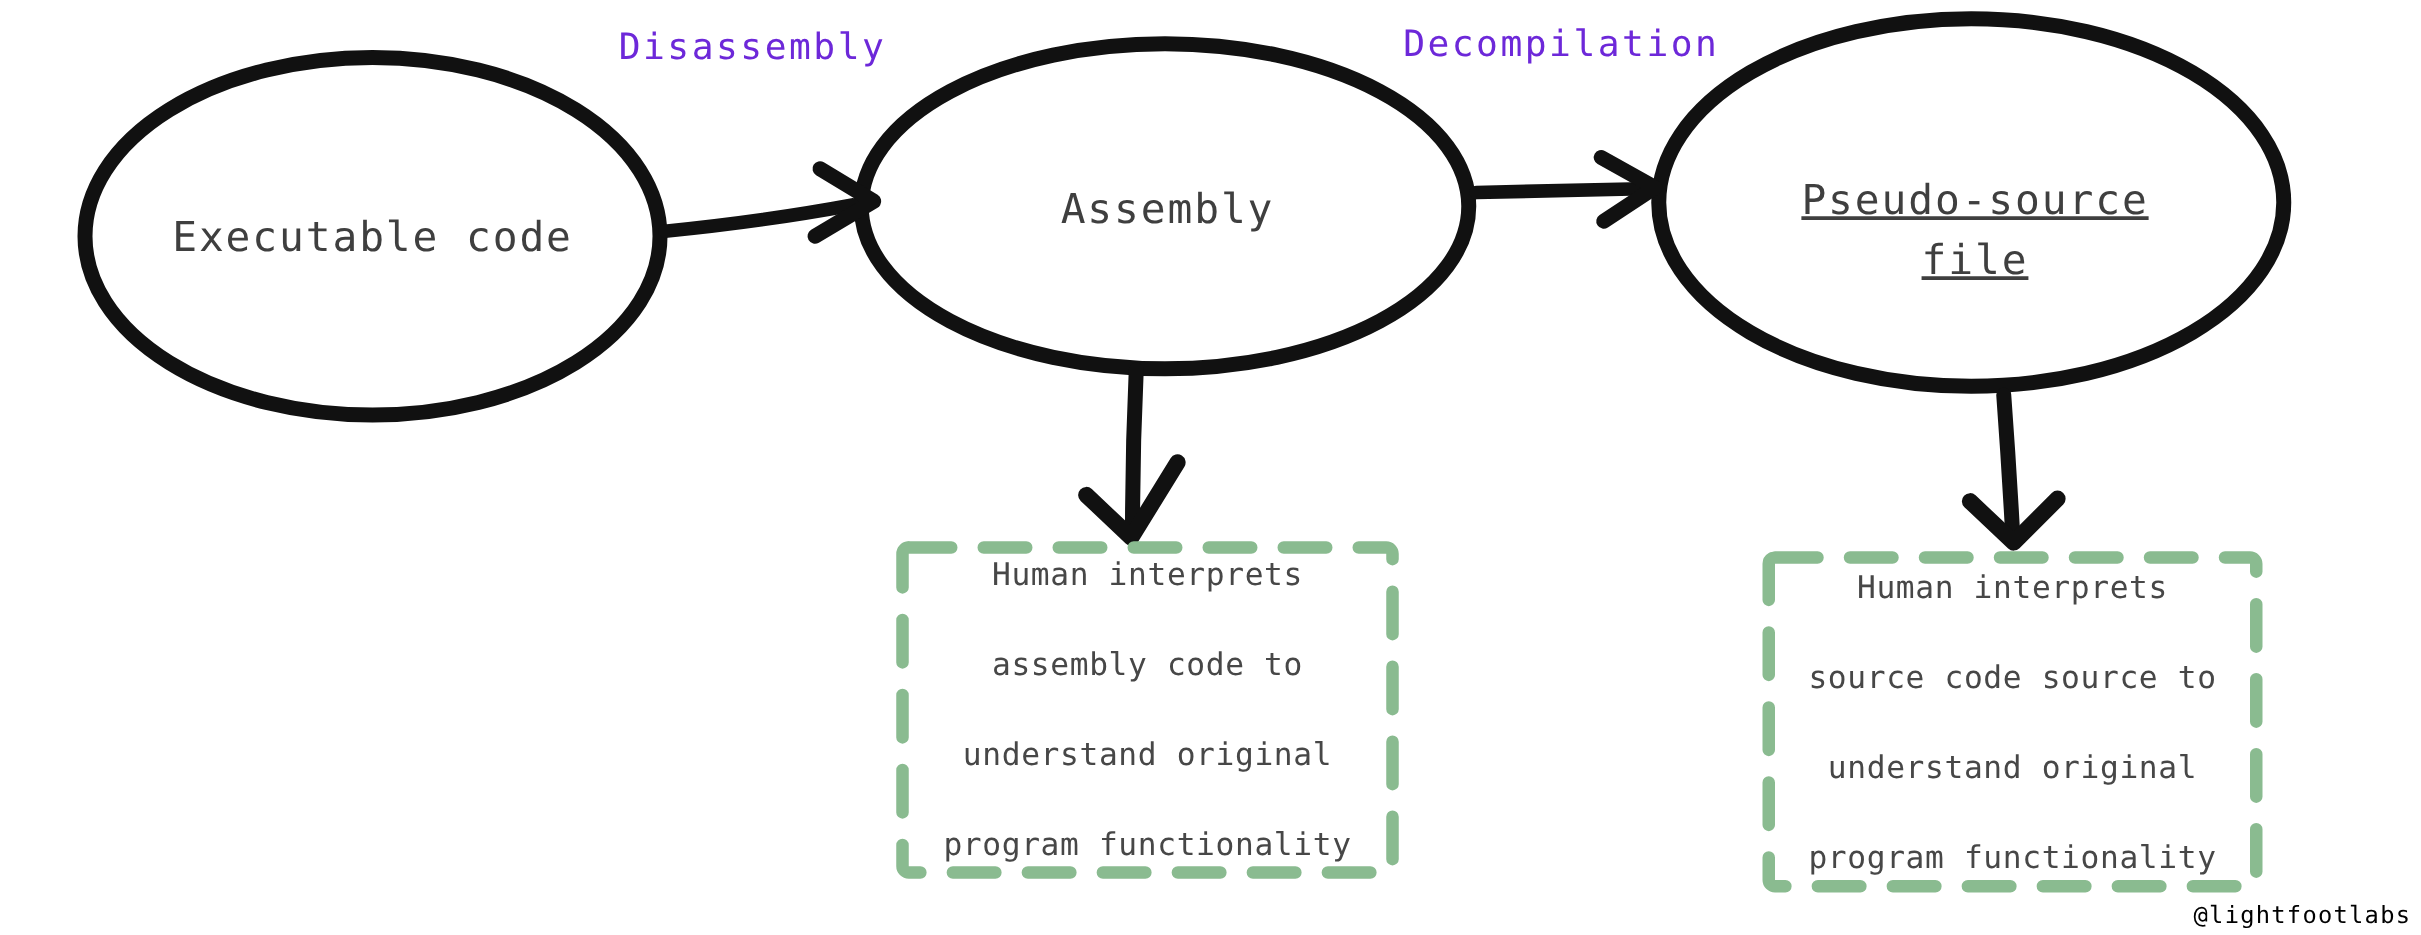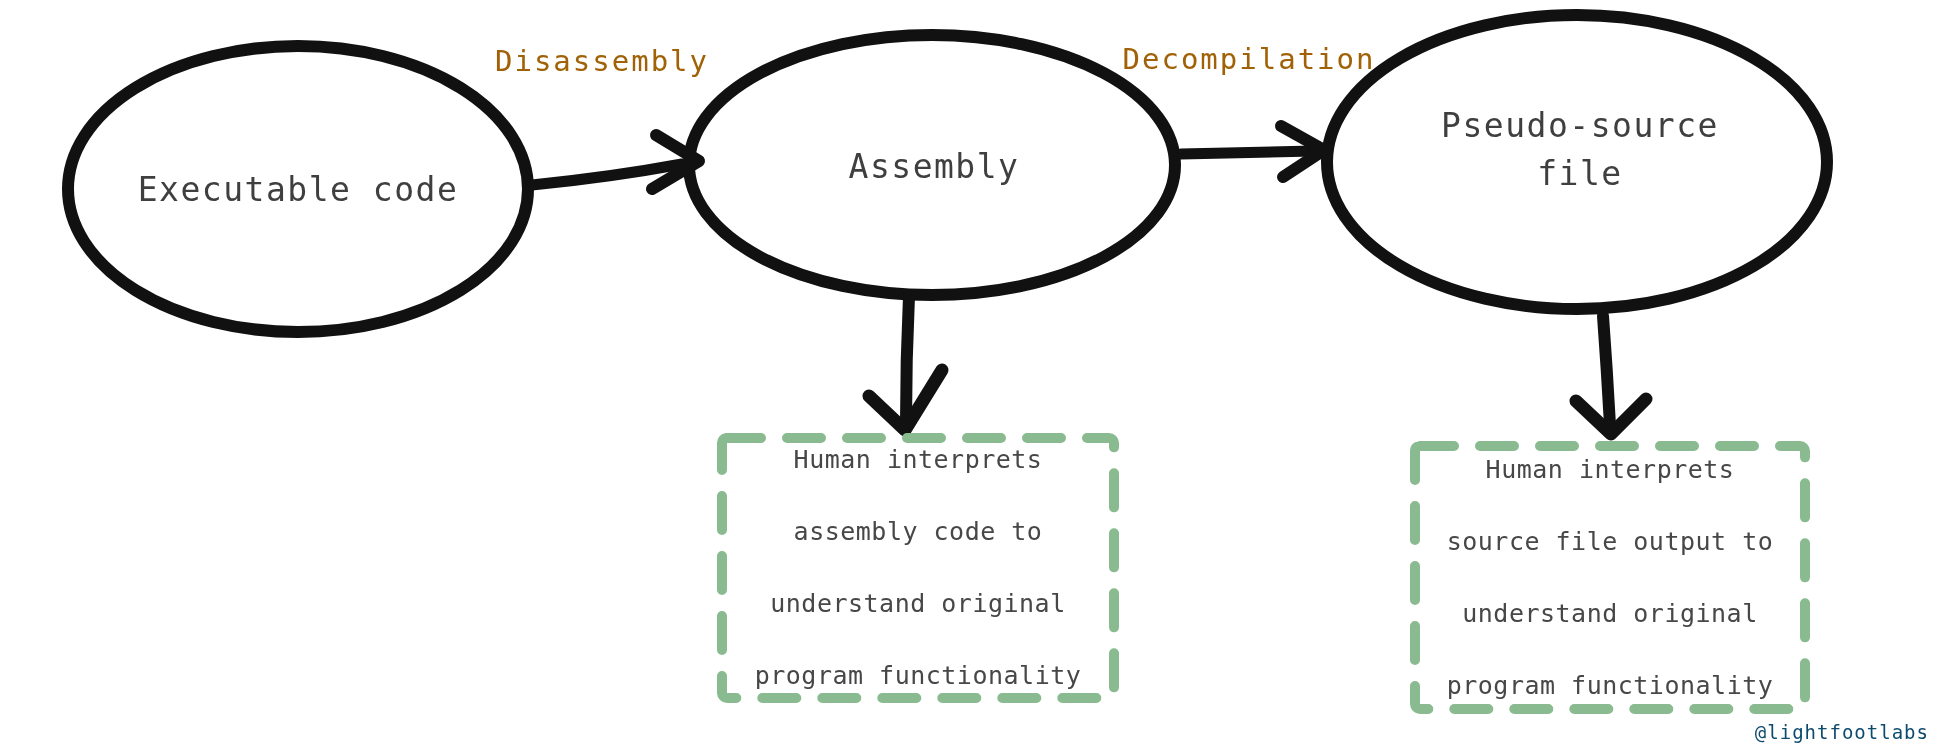--- a/index.html
+++ b/index.html
@@ -30,43 +30,42 @@
     color: #3f3f3f;
   }
   .node-label {
     font-size: 33px;
     letter-spacing: 1.5px;
     line-height: 48px;
   }
   .edge-label {
     font-size: 29px;
     letter-spacing: 2px;
-    color: #a16207;
-    margin-top: 24px;
+    color: #6d28d9;
   }
   .note-box {
     position: absolute;
     display: flex;
     flex-direction: column;
     align-items: center;
     justify-content: center;
     text-align: left;
     color: #474747;
     font-size: 25px;
     line-height: 36px;
     letter-spacing: 0.5px;
     white-space: nowrap;
     gap: 36px;
   }
   .watermark {
     position: absolute;
     right: 8px;
     bottom: 5px;
     font-size: 19px;
-    color: #0c4a6e;
+    color: #000000;
     letter-spacing: 1px;
   }
 </style>
 </head>
 <body>
 
 <div class="canvas">
 
   <svg class="shapes" viewBox="0 0 1937 748">
 
@@ -95,38 +94,38 @@
     </g>
 
     <rect x="722" y="438" width="392" height="260" rx="5" fill="none" stroke="#8abb90" stroke-width="10" stroke-dasharray="34 26" stroke-linecap="round"></rect>
     <rect x="1415" y="446" width="390" height="263" rx="5" fill="none" stroke="#8abb90" stroke-width="10" stroke-dasharray="34 26" stroke-linecap="round"></rect>
   </svg>
 
   <div class="label node-label" style="left:298px; top:190px;">Executable code</div>
 
   <div class="label node-label" style="left:934px; top:167px;text-align:center;">Assembly</div>
 
-  <div class="label node-label" style="left:1580px; top:150px;">
+  <div class="label node-label" style="left:1580px; top:184px;text-decoration:underline;">
     <div>Pseudo-source</div>
     <div>file</div>
   </div>
 
   <div class="label edge-label" style="left:602px; top:37px;">Disassembly</div>
 
   <div class="label edge-label" style="left:1249px; top:35px;">Decompilation</div>
 
   <div class="note-box" style="left:722px; top:438px; width:392px; height:260px;">
     <div>Human interprets</div>
     <div>assembly code to</div>
     <div>understand original</div>
     <div>program functionality</div>
   </div>
 
   <div class="note-box" style="left:1415px; top:446px; width:390px; height:263px;">
     <div>Human interprets</div>
-    <div>source file output to</div>
+    <div>source code source to</div>
     <div>understand original</div>
     <div>program functionality</div>
   </div>
 
   <div class="watermark">@lightfootlabs</div>
 
 </div>
 
 </body></html>

